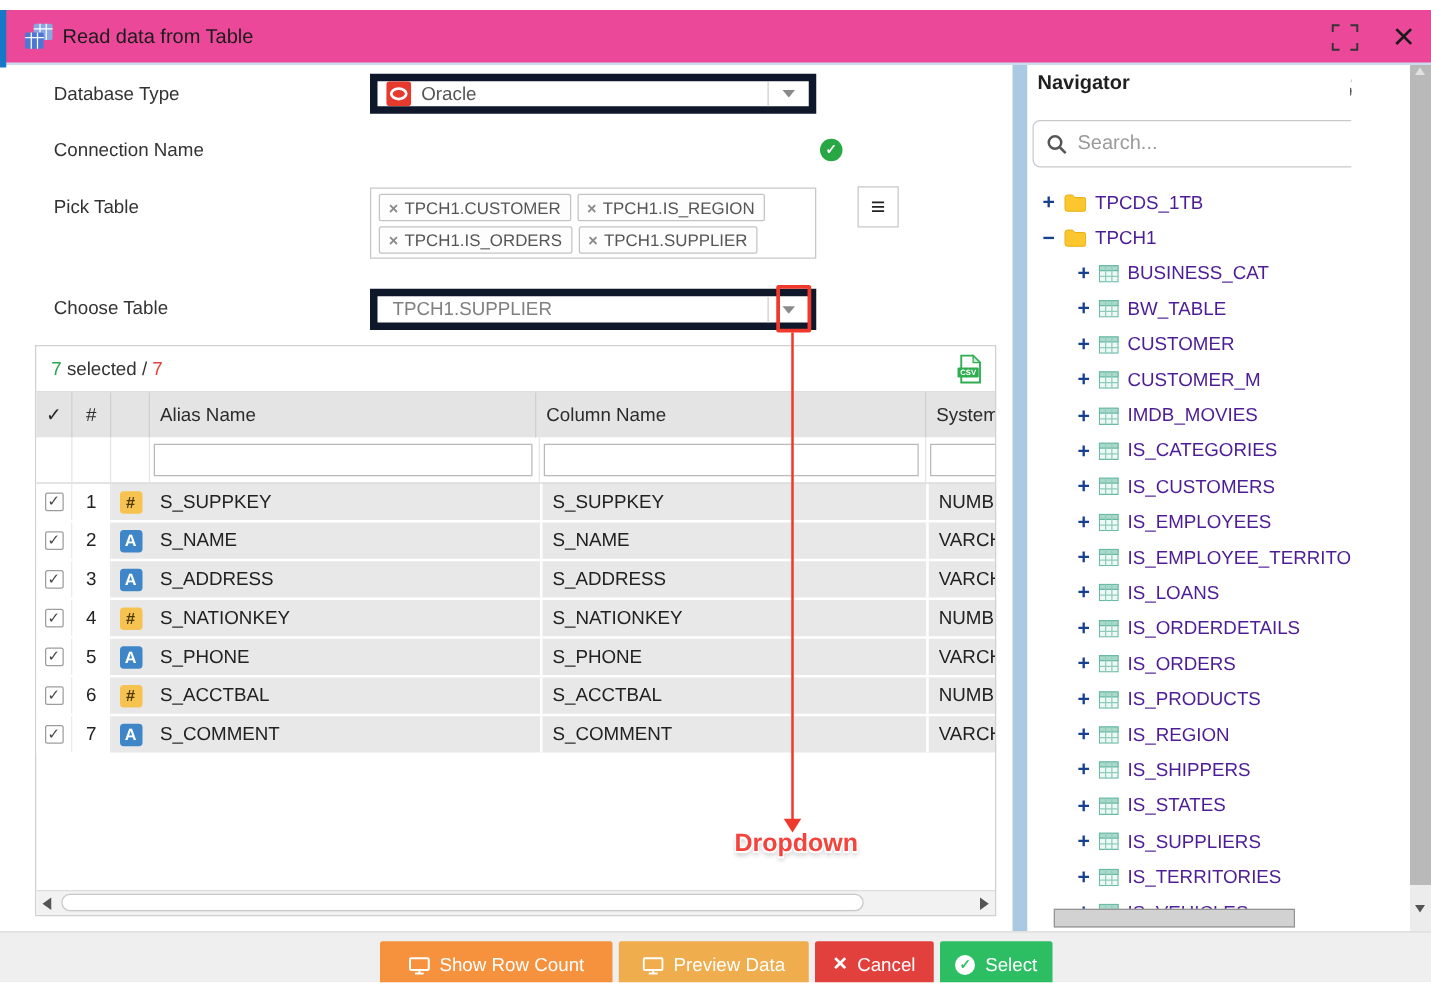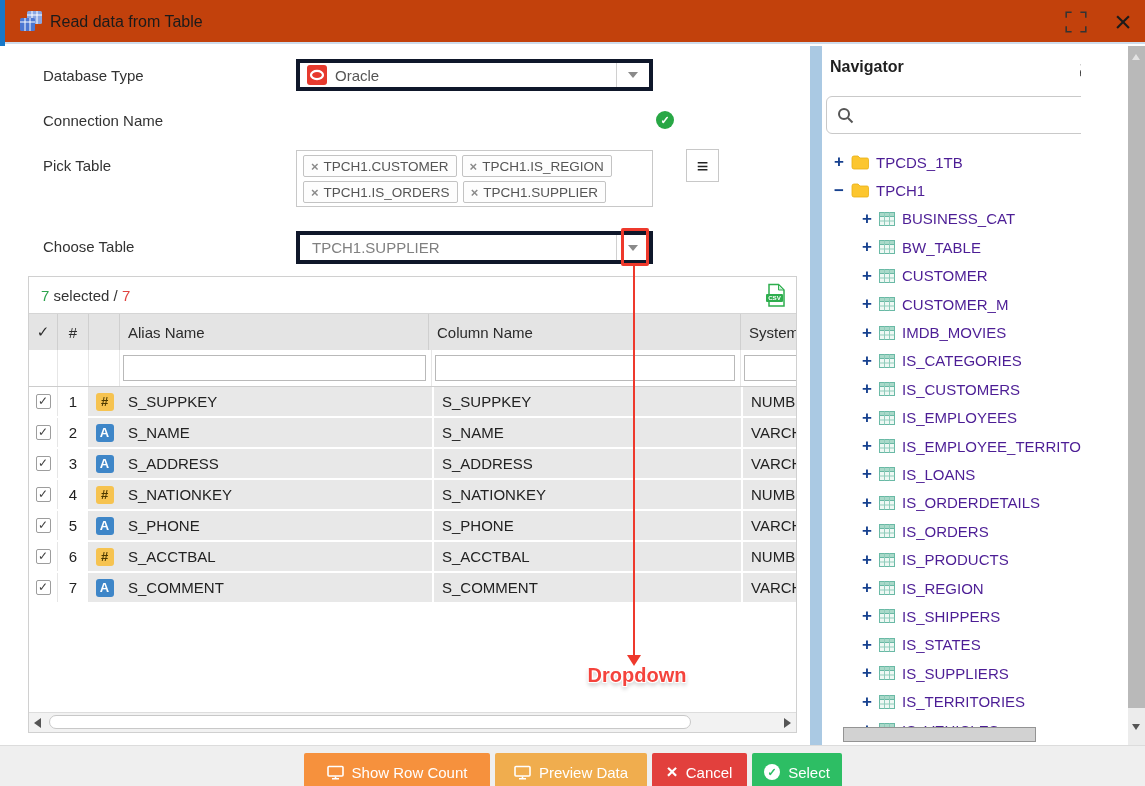--- a/index.html
+++ b/index.html
@@ -1,29 +1,29 @@
 <!DOCTYPE html>
 <html><head>
 <meta charset="utf-8">
 <style>
   * { box-sizing: border-box; margin:0; padding:0; }
   body { font-family:"Liberation Sans", sans-serif; background:#fff; }
   .app { position:relative; width:1145px; height:786px; background:#fff; overflow:hidden; }
 
   
-  .titlebar { position:absolute; left:0; top:0; width:1145px; height:44px; background:#c2410c; border-bottom:2px solid #cddcec; z-index:5; }
+  .titlebar { position:absolute; left:0; top:8px; width:1145px; height:44px; background:#ec4899; border-bottom:2px solid #cddcec; z-index:5; }
   .accent { position:absolute; left:0; top:0; width:5px; height:46px; background:#1878c8; }
   .t-icon { position:absolute; left:18px; top:10px; }
   .t-title { position:absolute; left:50px; top:0; line-height:44px; font-size:16px; color:#1b1b1b; }
   .t-max { position:absolute; left:1062px; top:10px; width:28px; height:26px; background:none; border:none; cursor:pointer; }
   .t-close { position:absolute; left:1106px; top:2px; width:34px; height:40px; background:none; border:none; font-size:30px; color:#1a1a1a; cursor:pointer; line-height:38px; }
 
   
   .f-label { position:absolute; left:43px; font-size:15px; color:#333; }
-  .select { position:absolute; left:296px; width:357px; background:#fff; border:4px solid #0f172a; display:flex; align-items:center; }
+  .select { position:absolute; left:296px; width:357px; background:#fff; border:6px solid #0f172a; display:flex; align-items:center; }
   .sel-icon { margin:0 8px 0 7px; display:flex; }
   .sel-text { font-size:15px; color:#555; flex:1; white-space:nowrap; overflow:hidden; }
   .sel-arrow { width:33px; align-self:stretch; border-left:1px solid #d0d0d0; display:flex; align-items:center; justify-content:center; }
   .tri-down { width:0; height:0; border-left:5px solid transparent; border-right:5px solid transparent; border-top:6px solid #8a8a8a; }
   .status-badge { position:absolute; left:656px; top:111px; width:18px; height:18px; border-radius:50%; background:#28a745; color:#fff; font-size:11px; font-weight:bold; text-align:center; line-height:18px; }
   .pickbox { position:absolute; left:296px; top:150px; width:357px; height:57px; border:1px solid #c8c8c8; background:#fff; padding:4px 6px; display:flex; flex-wrap:wrap; gap:4px 5px; align-content:flex-start; }
   .chip { display:inline-flex; align-items:center; height:22px; border:1px solid #c3c3c3; background:#fdfdfd; border-radius:2px; padding:0 7px; font-size:13.5px; color:#555; white-space:nowrap; }
   .chip .x { color:#8a8a8a; font-weight:bold; margin-right:5px; font-size:13px; }
   .burger { position:absolute; left:686px; top:149px; width:33px; height:33px; border:1px solid #c8c8c8; background:#fff; font-size:20px; color:#222; cursor:pointer; line-height:30px; }
 
@@ -313,20 +313,21 @@
         <path d="M17.5 13.5 A7.5 7.5 0 0 1 4 15"></path>
         <polygon points="3.2,19.5 3.2,13.2 9.2,14.8" fill="#2b2b2b" stroke="none"></polygon>
       </svg>
     </button>
     <button class="nav-close">×</button>
     <div class="nav-search">
       <svg width="17" height="17" viewBox="0 0 17 17" fill="none" stroke="#555" stroke-width="2">
         <circle cx="7" cy="7" r="5"></circle>
           <path d="M11 11 L15.5 15.5"></path>
       </svg>
+      <input placeholder="Search..." style="">
     </div>
     <div class="tree" id="nav-tree">
         <div class="tree-item root">
           <span class="tgl">+</span>
           <span class="ticon">
             <svg width="18" height="15" viewBox="0 0 18 15">
               <path d="M1 3 q0-2 2-2 h4 l2 2 h7 q1.5 0 1.5 1.5 v8 q0 1.5-1.5 1.5 h-13 q-2 0-2-2 z" fill="#fcc62f" stroke="#e8ae12" stroke-width="0.8"></path>
             </svg>
           </span>
           <span class="tlabel">TPCDS_1TB</span>

